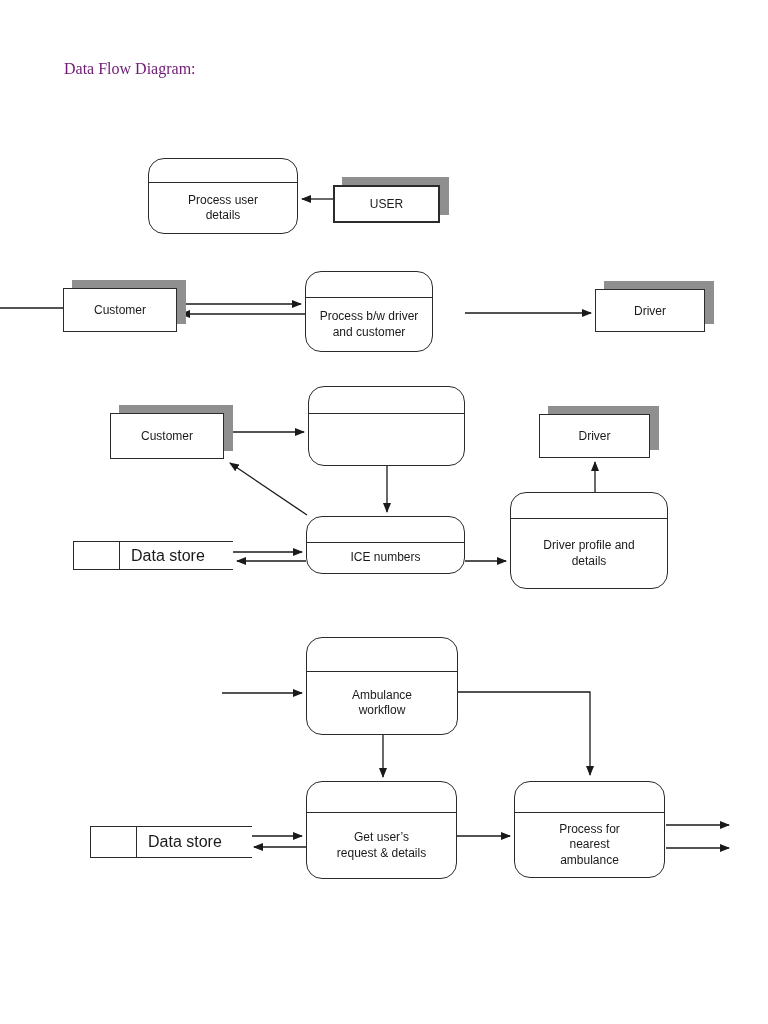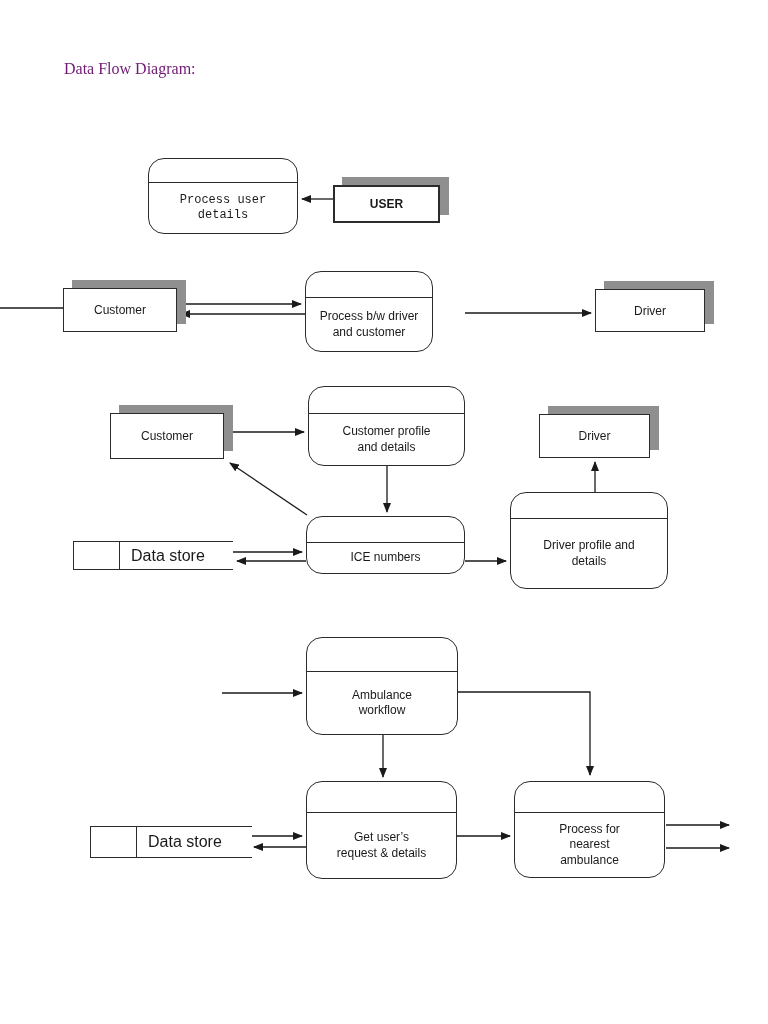--- a/index.html
+++ b/index.html
@@ -53,21 +53,21 @@
   }
   .entity-box {
     position: absolute;
     left: 0; top: 0;
     width: 100%; height: 100%;
     background: #ffffff;
     border: 1.5px solid #2b2b2b;
     display: flex; align-items: center; justify-content: center;
     font-size: 12px;
   }
-  .entity-box.thick { border-width: 2px; font-weight: bold; }
+  .entity-box.thick { border-width: 2px; }
 
   
   .datastore {
     position: absolute;
     border-top: 1.5px solid #2b2b2b;
     border-bottom: 1.5px solid #2b2b2b;
     border-left: 1.5px solid #2b2b2b;
     background: #ffffff;
     display: flex;
     align-items: center;
@@ -110,36 +110,34 @@
     <path d="M458,692 L590,692 L590,775" marker-end="url(#arrow)"></path>
     <path d="M383,735 L383,777" marker-end="url(#arrow)"></path>
     <path d="M247,836 L302,836" marker-end="url(#arrow)"></path>
     <path d="M306,847 L254,847" marker-end="url(#arrow)"></path>
     <path d="M457,836 L510,836" marker-end="url(#arrow)"></path>
     <path d="M666,825 L729,825" marker-end="url(#arrow)"></path>
     <path d="M666,848 L729,848" marker-end="url(#arrow)"></path>
   </g>
 </svg>
 
-<div class="process" style="left:148px; top:158px; width:150px; height:76px;font-family:Liberation Mono, monospace;">
+<div class="process" style="left:148px; top:158px; width:150px; height:76px;">
   <div class="p-top" style="height:24px;"></div>
   <div class="p-body">Process user
 details</div>
 </div>
 
 <div class="process" style="left:305px; top:271px; width:128px; height:81px;">
   <div class="p-top" style="height:26px;"></div>
   <div class="p-body">Process b/w driver
 and customer</div>
 </div>
 
 <div class="process" style="left:308px; top:386px; width:157px; height:80px;">
   <div class="p-top" style="height:27px;"></div>
-  <div class="p-body">Customer profile
-and details</div>
 </div>
 
 <div class="process" style="left:306px; top:516px; width:159px; height:58px;">
   <div class="p-top" style="height:26px;"></div>
   <div class="p-body">ICE numbers</div>
 </div>
 
 <div class="process" style="left:510px; top:492px; width:158px; height:97px;">
   <div class="p-top" style="height:26px;"></div>
   <div class="p-body">Driver profile and

